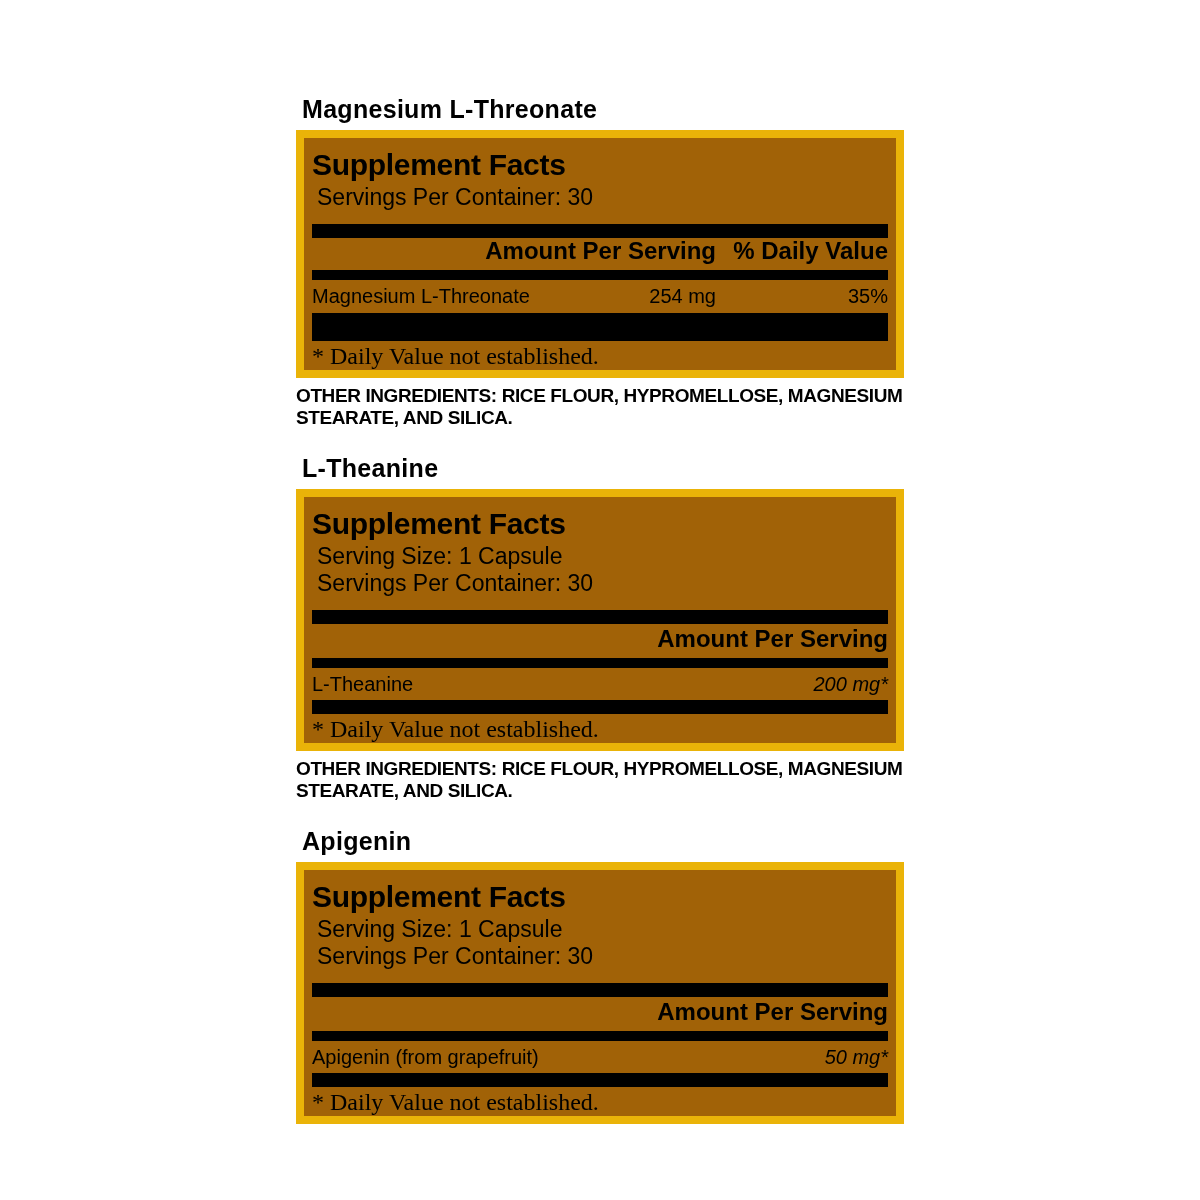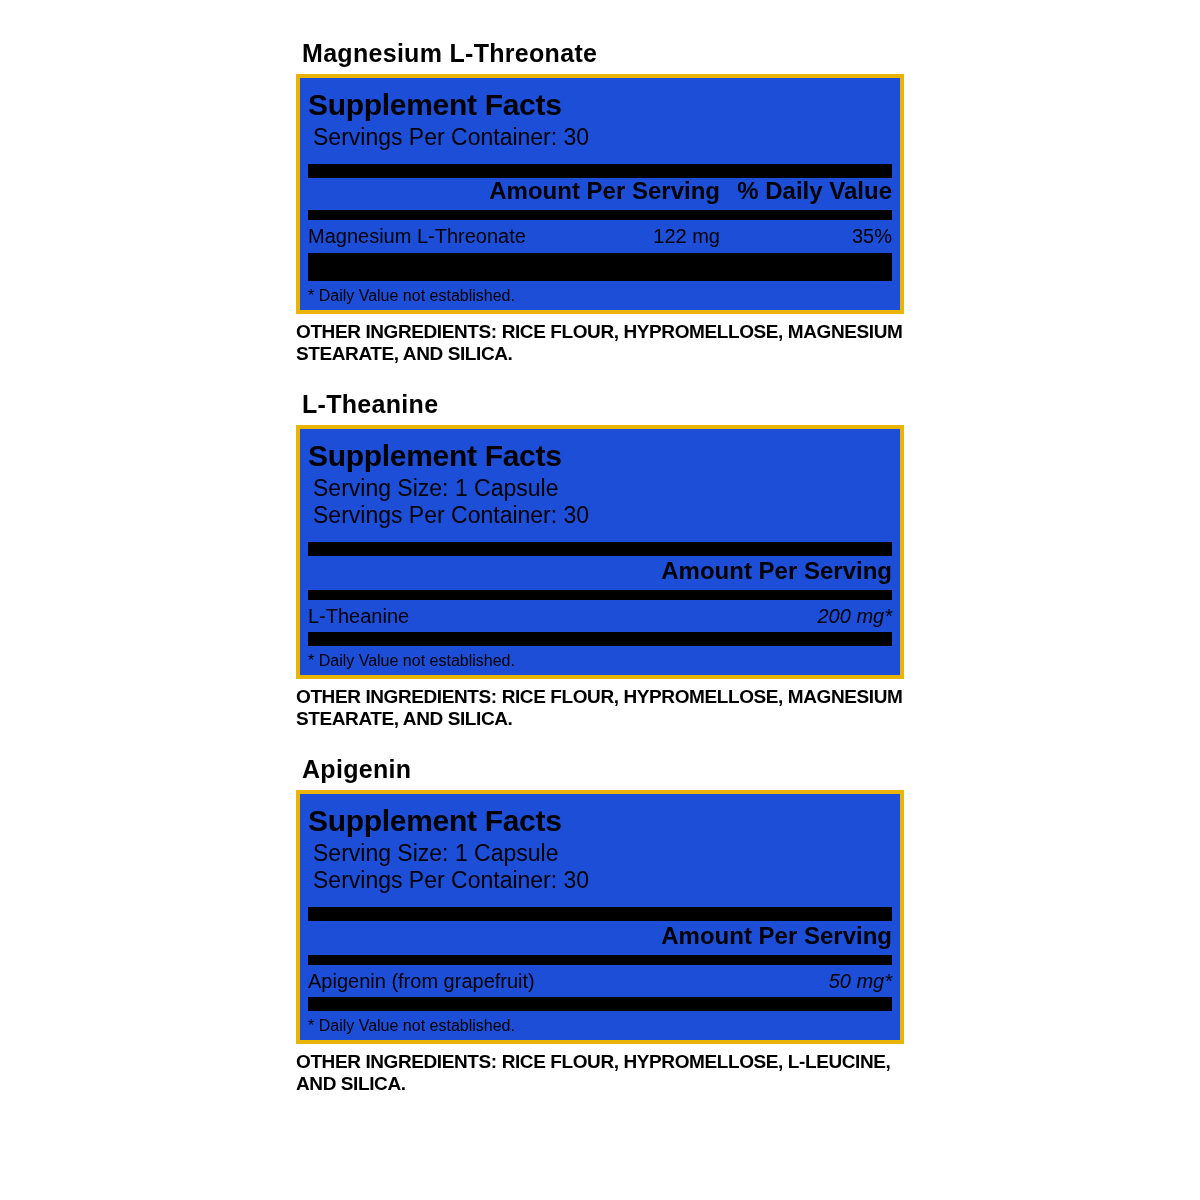--- a/index.html
+++ b/index.html
@@ -7,38 +7,38 @@
   body {
     width: 1200px; height: 1200px;
     background: #ffffff;
     color: #000000;
     font-family: "Liberation Sans", sans-serif;
     overflow: hidden;
   }
   .canvas {
     position: relative;
     width: 1076px; height: 1200px;
-    padding-top: 40px;
+    padding-top: 96px;
   }
   .panel {
     width: 608px;
     margin-left: 296px;
   }
   .panel + .panel { margin-top: 26px; }
   .panel-title {
     font-size: 25px;
     font-weight: bold;
     line-height: 26px;
     letter-spacing: 0.3px;
     margin: 0 0 8px 6px;
   }
   .facts-box {
-    border: 4px solid #eab308;
+    border: 8px solid #eab308;
     padding: 8px 8px 2px 8px;
-    background: #1d4ed8;
+    background: #a16207;
   }
   .sf-heading {
     font-size: 30px;
     font-weight: bold;
     line-height: 33px;
     letter-spacing: -0.3px;
     margin: 2px 0 3px 0;
   }
   .serving-line {
     font-size: 23px;
@@ -82,23 +82,24 @@
   .ing-row .amount {
     position: absolute;
     right: 172px;
   }
   .panel-rest .ing-row .amount { right: 0; font-style: italic; }
   .ing-row .dv {
     position: absolute;
     right: 0;
   }
   .footnote {
-    font-size: 16px;
+    font-size: 24px;
     line-height: 20px;
     padding: 5px 0 2px 0;
+    font-family: Liberation Serif, serif;
   }
   .other-ingredients {
     font-size: 19px;
     line-height: 22px;
     letter-spacing: -0.4px;
     margin-top: 7px;
     font-weight: bold;
   }
 </style>
 </head>
@@ -112,21 +113,21 @@
       <h2 class="sf-heading">Supplement Facts</h2>
       <div class="serving-line">Servings Per Container: 30</div>
       <div class="bar bar-first"></div>
       <div class="hdr-row">
         <span class="col-amount">Amount Per Serving</span>
         <span class="col-dv">% Daily Value</span>
       </div>
       <div class="bar bar-thin"></div>
       <div class="ing-row">
         <span class="name">Magnesium L-Threonate</span>
-        <span class="amount">122 mg</span>
+        <span class="amount">254 mg</span>
         <span class="dv">35%</span>
       </div>
       <div class="bar"></div>
       <div class="bar"></div>
       <div class="footnote">* Daily Value not established.</div>
     </div>
     <div class="other-ingredients">OTHER INGREDIENTS: RICE FLOUR, HYPROMELLOSE, MAGNESIUM STEARATE, AND SILICA.</div>
   </section>
 
   <section class="panel panel-rest">
@@ -161,16 +162,15 @@
         <span class="col-amount">Amount Per Serving</span>
       </div>
       <div class="bar bar-thin"></div>
       <div class="ing-row">
         <span class="name">Apigenin (from grapefruit)</span>
         <span class="amount">50 mg*</span>
       </div>
       <div class="bar"></div>
       <div class="footnote">* Daily Value not established.</div>
     </div>
-    <div class="other-ingredients">OTHER INGREDIENTS: RICE FLOUR, HYPROMELLOSE, L-LEUCINE, AND SILICA.</div>
   </section>
 
 </div>
 
 </body></html>

